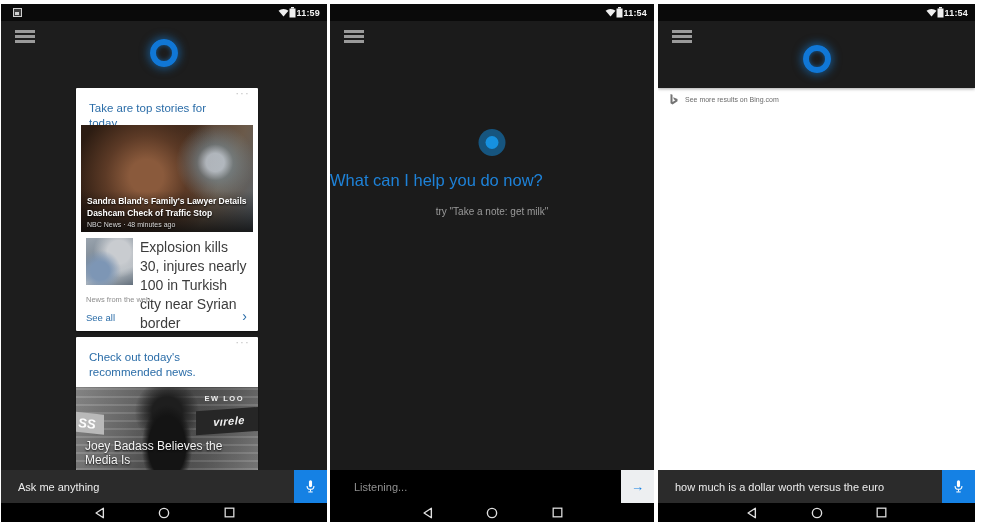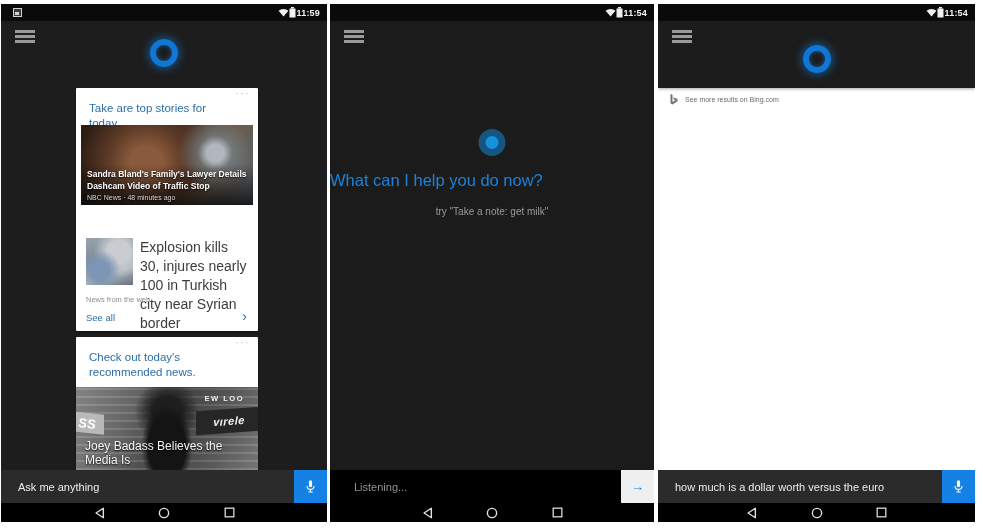--- a/index.html
+++ b/index.html
@@ -41,21 +41,21 @@
   
   .card { position:absolute; left:75px; width:182px; background:#ffffff; border-radius:1px;
     box-shadow:0 1px 2px rgba(0,0,0,.5); overflow:hidden; }
   .card1 { top:67px; height:243px; }
   .card2 { top:316px; height:133px; }
   .card-title { position:absolute; left:13px; top:13px; width:150px; color:#2b6da8;
     font-size:11.5px; line-height:1.3; }
   .dots { position:absolute; right:8px; top:0px; color:#b8b8b8; font-size:10px;
     letter-spacing:1.5px; cursor:pointer; }
 
-  .lead-img { position:absolute; left:5px; right:5px; top:37px; height:80px; overflow:hidden;
+  .lead-img { position:absolute; left:5px; right:5px; top:37px; height:107px; overflow:hidden;
     background:
       radial-gradient(circle at 78% 35%, rgba(190,200,210,.85) 0 6%, rgba(120,140,150,.6) 12%, rgba(0,0,0,0) 26%),
       radial-gradient(circle at 38% 48%, #8a5a3c 0 14%, #5c3a26 34%, rgba(0,0,0,0) 60%),
       radial-gradient(circle at 20% 20%, #2c1c12 0 30%, rgba(0,0,0,0) 62%),
       linear-gradient(115deg, #241710 0%, #4a2f1f 45%, #6b5a4a 75%, #57636e 100%);
   }
   .lead-cap { position:absolute; left:0; right:0; bottom:0; padding:5px 6px 4px;
     background:linear-gradient(to top, rgba(10,10,10,.82), rgba(10,10,10,0)); }
   .lead-h { color:#ffffff; font-size:8.5px; font-weight:bold; line-height:1.35;
     text-shadow:0 1px 2px rgba(0,0,0,.9); }
@@ -157,21 +157,21 @@
           <i></i>
         </div>
       <div class="cortana-ring"></div>
 
       <div class="card card1">
         <div class="card-title">Take are top stories for today.</div>
         <div class="dots">···</div>
         <div class="lead-img">
           <div class="lead-cap">
             <div class="lead-h">Sandra Bland's Family's Lawyer Details</div>
-            <div class="lead-h">Dashcam Video of Traffic Stop</div>
+            <div class="lead-h">Dashcam Check of Traffic Stop</div>
             <div class="lead-meta">NBC News · 48 minutes ago</div>
           </div>
         </div>
         <div class="story2">
           <div class="story2-thumb"></div>
           <div class="story2-txt">
             <div class="story2-h">Explosion kills 30, injures nearly 100 in Turkish city near Syrian border</div>
             <div class="story2-meta">FOX News · 6 minutes ago</div>
           </div>
         </div>

